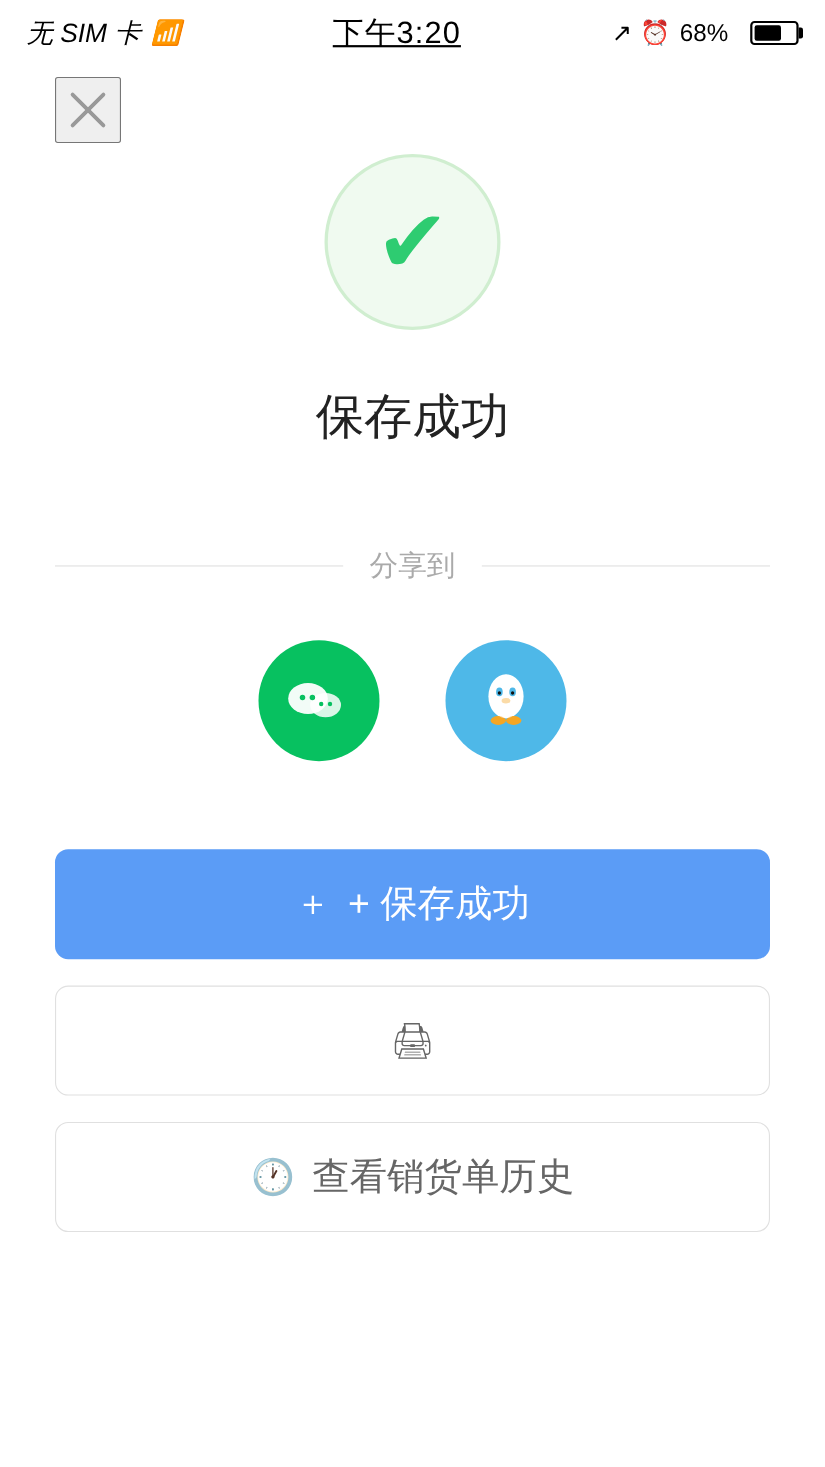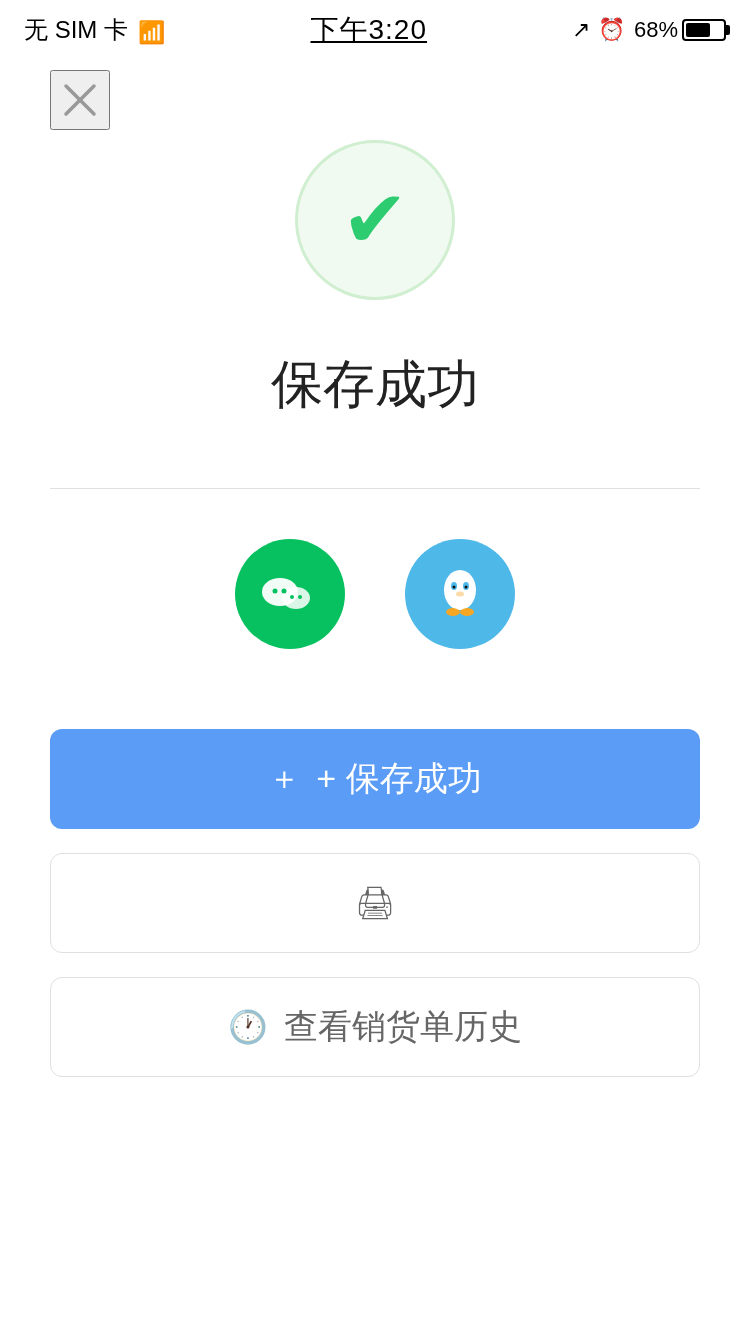--- a/index.html
+++ b/index.html
@@ -19,25 +19,26 @@
       height: 60px;
       display: flex;
       align-items: center;
       justify-content: space-between;
       padding: 0 24px;
       background: #ffffff;
     }
 
     .status-left {
       display: flex;
-      align-items: flex-end;
+      align-items: center;
       gap: 10px;
       font-size: 24px;
       color: #000;
       font-weight: 500;
+      font-style: italic;
     }
 
     .wifi-icon {
       font-size: 22px;
     }
 
     .status-center {
       font-size: 28px;
       font-weight: 500;
       color: #000;
@@ -49,21 +50,21 @@
       display: flex;
       align-items: center;
       gap: 8px;
       font-size: 22px;
       color: #000;
     }
 
     .battery {
       display: flex;
       align-items: center;
-      gap: 4px;
+      gap: 20px;
       font-size: 22px;
     }
 
     .battery-bar {
       width: 44px;
       height: 22px;
       border: 2px solid #000;
       border-radius: 4px;
       position: relative;
       display: flex;
@@ -130,24 +131,24 @@
     }
 
     .checkmark {
       color: #2ecc71;
       font-size: 80px;
       line-height: 1;
     }
 
     
     .success-title {
-      font-size: 52px;
+      font-size: 44px;
       font-weight: 400;
       color: #222;
-      margin-bottom: 68px;
+      margin-bottom: 88px;
     }
 
     
     .share-divider {
       width: 100%;
       display: flex;
       align-items: center;
       padding: 0 50px;
       margin-bottom: 50px;
     }
@@ -261,20 +262,21 @@
 <div class="main-content">
 
   <div class="success-circle">
     <span class="checkmark">✔</span>
   </div>
 
   <div class="success-title">保存成功</div>
 
   <div class="share-divider">
     <div class="divider-line"></div>
+    <span class="divider-label">分享到</span>
     <div class="divider-line"></div>
   </div>
 
   <div class="share-icons">
     <button class="share-icon-btn wechat-icon">
       <svg width="64" height="64" viewBox="0 0 64 64">
 
         <ellipse cx="22" cy="30" rx="18" ry="14" fill="white" opacity="0.95"></ellipse>
         <ellipse cx="38" cy="36" rx="14" ry="11" fill="white" opacity="0.85"></ellipse>
 

